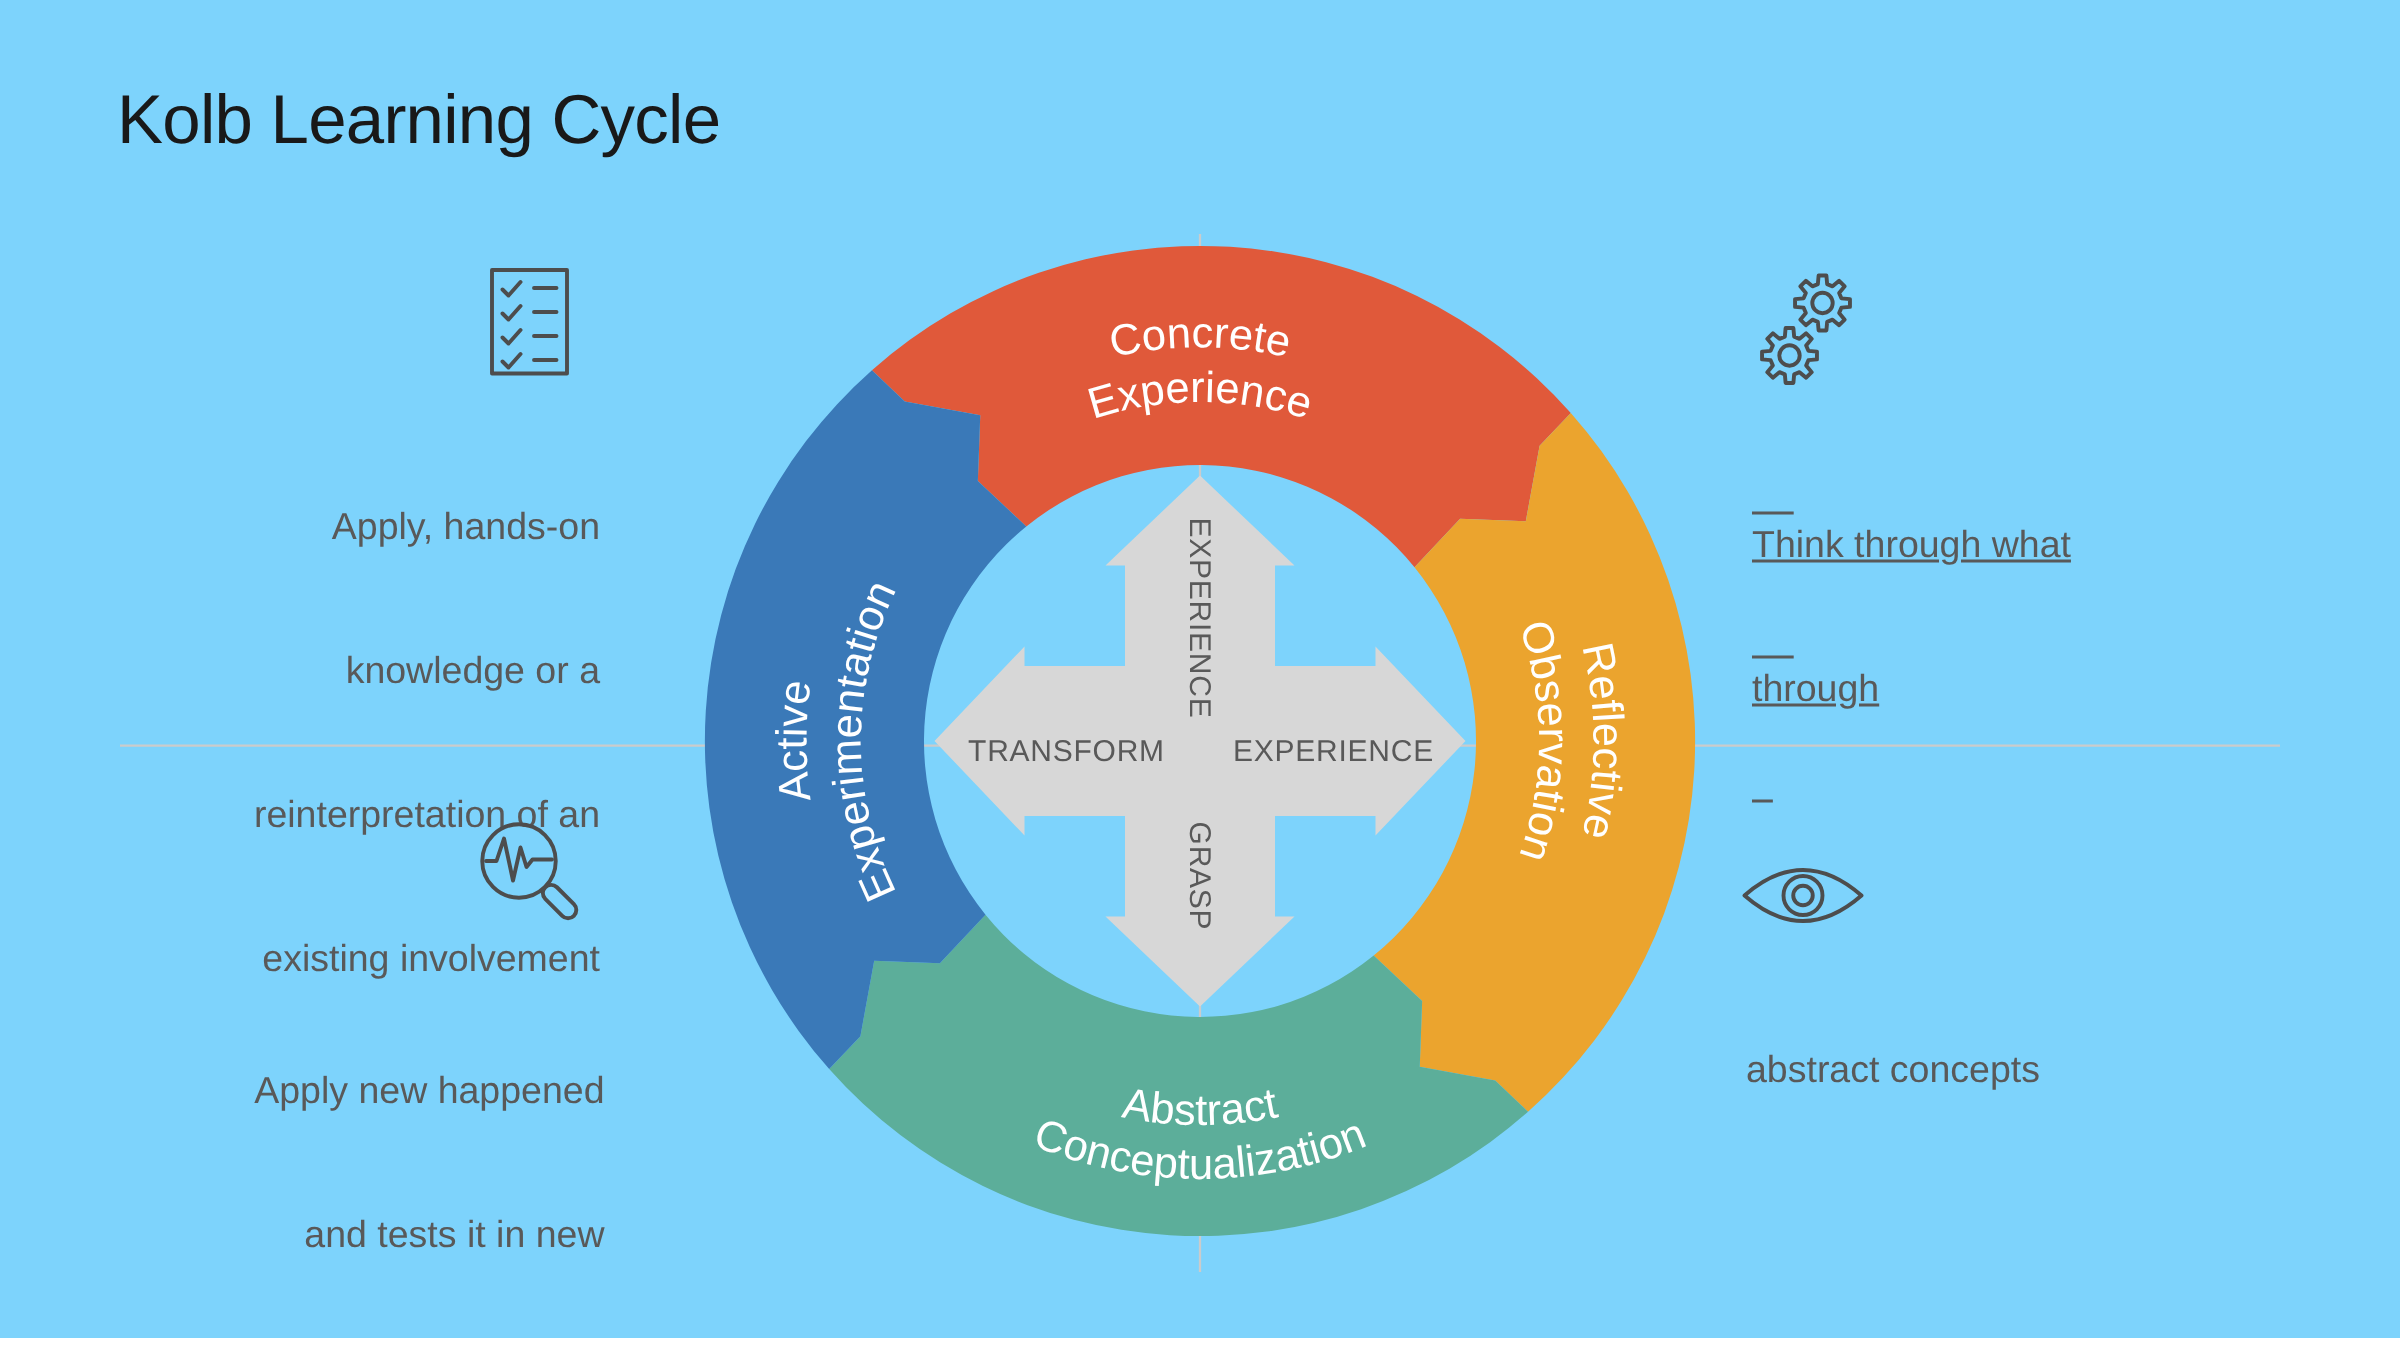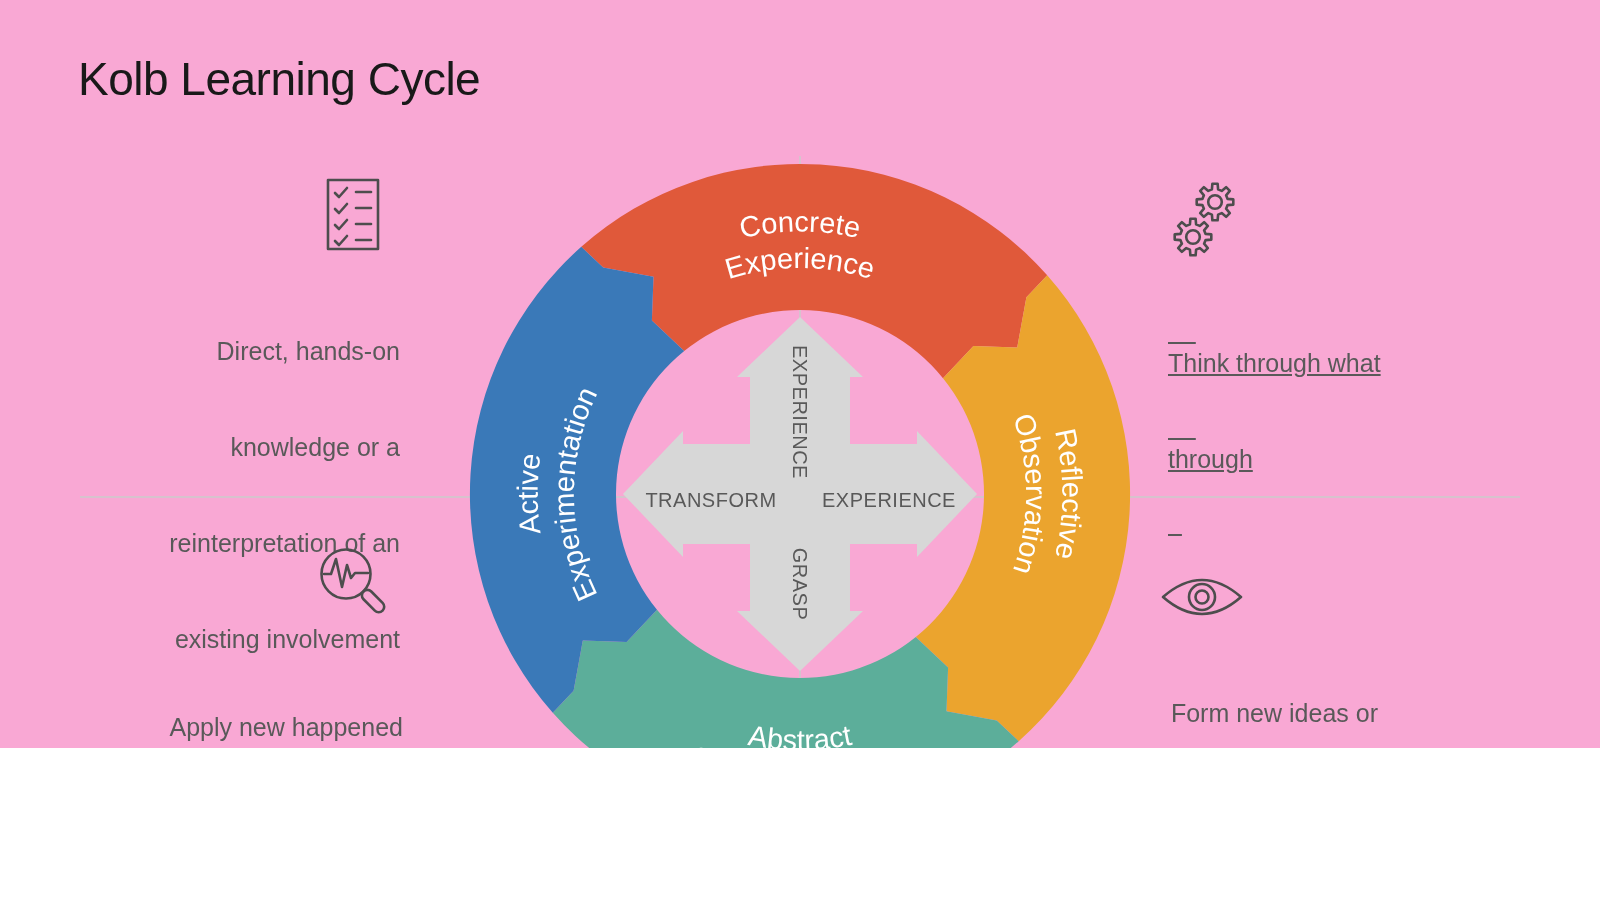--- a/index.html
+++ b/index.html
@@ -1,16 +1,16 @@
 <!DOCTYPE html>
 <html><head>
 <meta charset="utf-8">
 <style>
   html,body{margin:0;padding:0;background:#fff;}
-  .slide{position:relative;width:1600px;height:748px;background:#f9a8d4;overflow:hidden;
+  .slide{position:relative;width:1600px;height:892px;background:#7dd3fc;overflow:hidden;
          font-family:"Liberation Sans",sans-serif;}
   .page-title{position:absolute;left:78px;top:52px;margin:0;font-size:46px;font-weight:400;
          color:#191919;letter-spacing:-0.5px;}
   .diagram{position:absolute;left:0;top:0;width:1600px;height:900px;}
   .guide{stroke:#CBCBCB;stroke-width:1.5;}
   .cross{fill:#D7D7D7;}
   .cross-label{font-family:"Liberation Sans",sans-serif;font-size:20px;fill:#595959;letter-spacing:.5px;}
   .ring-label{font-family:"Liberation Sans",sans-serif;font-size:29px;fill:#ffffff;}
   .note{position:absolute;font-size:25px;line-height:32px;color:#595959;white-space:pre;}
   .note.tl{left:120px;top:271px;width:280px;text-align:right;}
@@ -75,21 +75,21 @@
     <polyline points="9,15 13,19 21,10"></polyline>
       <line x1="30" y1="14" x2="45" y2="14"></line>
     <polyline points="9,31 13,35 21,26"></polyline>
       <line x1="30" y1="30" x2="45" y2="30"></line>
     <polyline points="9,47 13,51 21,42"></polyline>
       <line x1="30" y1="46" x2="45" y2="46"></line>
     <polyline points="9,63 13,67 21,58"></polyline>
       <line x1="30" y1="62" x2="45" y2="62"></line>
   </svg>
   <div class="note tl">
-    <div>Direct, hands-on</div>
+    <div>Apply, hands-on</div>
     <div>knowledge or a</div>
     <div>reinterpretation of an</div>
     <div>existing involvement</div>
   </div>
 
   <svg class="icon" style="left:1166px;top:176px" width="82" height="88" viewBox="0 0 82 88">
     <path id="gear-a" d="M45.9,13.4 L46.4,7.7 L51.6,7.7 L52.1,13.4 L55.7,14.9 L60.1,11.2 L63.8,14.9 L60.1,19.3 L61.6,22.9 L67.3,23.4 L67.3,28.6 L61.6,29.1 L60.1,32.7 L63.8,37.1 L60.1,40.8 L55.7,37.1 L52.1,38.6 L51.6,44.3 L46.4,44.3 L45.9,38.6 L42.3,37.1 L37.9,40.8 L34.2,37.1 L37.9,32.7 L36.4,29.1 L30.7,28.6 L30.7,23.4 L36.4,22.9 L37.9,19.3 L34.2,14.9 L37.9,11.2 L42.3,14.9 Z"></path>
       <circle cx="49" cy="26" r="6.8"></circle>
     <path id="gear-b" d="M23.9,48.4 L24.4,42.7 L29.6,42.7 L30.1,48.4 L33.7,49.9 L38.1,46.2 L41.8,49.9 L38.1,54.3 L39.6,57.9 L45.3,58.4 L45.3,63.6 L39.6,64.1 L38.1,67.7 L41.8,72.1 L38.1,75.8 L33.7,72.1 L30.1,73.6 L29.6,79.3 L24.4,79.3 L23.9,73.6 L20.3,72.1 L15.9,75.8 L12.2,72.1 L15.9,67.7 L14.4,64.1 L8.7,63.6 L8.7,58.4 L14.4,57.9 L15.9,54.3 L12.2,49.9 L15.9,46.2 L20.3,49.9 Z"></path>
       <circle cx="27" cy="61" r="6.8"></circle>
@@ -101,28 +101,28 @@
 
   <svg class="icon" style="left:318px;top:546px" width="78" height="78" viewBox="0 0 78 78">
     <circle cx="28" cy="28" r="24.5"></circle>
     <g transform="translate(45.5 45.5) rotate(45)">
         <rect x="0" y="-5.5" width="27" height="11" rx="5.5"></rect>
       </g>
     <polyline points="6,28 13,28 18,13 24,41 29,19 33,32 37,27 50,27"></polyline>
   </svg>
   <div class="note bl">
     <div>Apply new happened</div>
+    <div>and tests it in new</div>
     
   </div>
 
   <svg class="icon" style="left:1160px;top:570px" width="84" height="54" viewBox="0 0 84 54">
     <path d="M3,27 Q42,-7 81,27 Q42,61 3,27 Z"></path>
     <circle cx="42" cy="27" r="13"></circle>
     <circle cx="42" cy="27" r="6.5"></circle>
   </svg>
   <div class="note br">
-    <div> Form new ideas or</div>
     <div>abstract concepts</div>
     
     
   </div>
 
 </div>
 
 </body></html>

